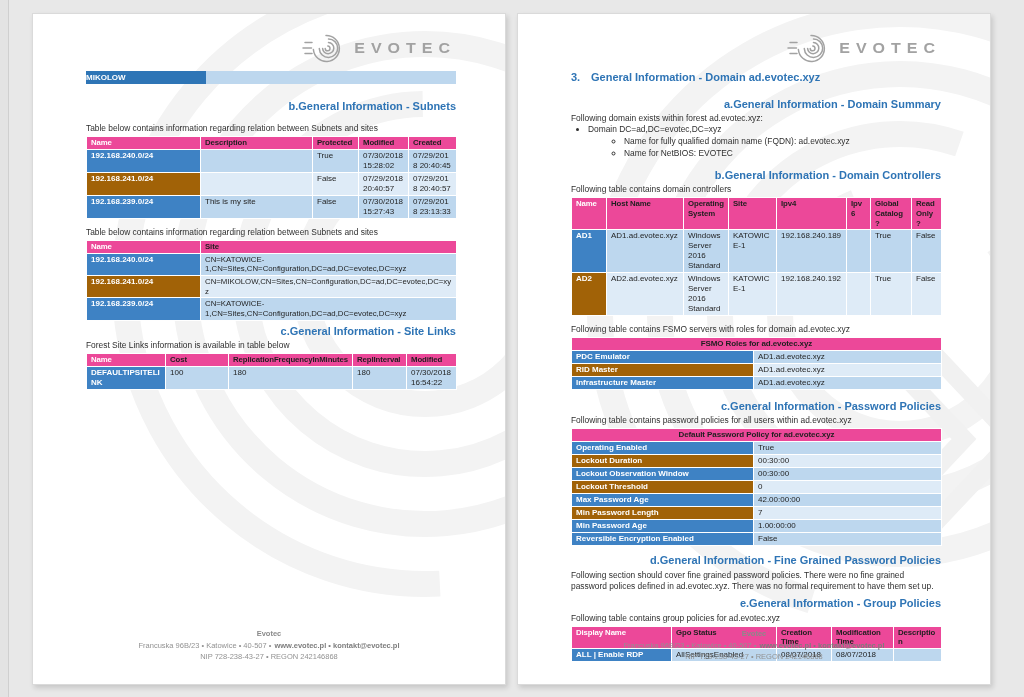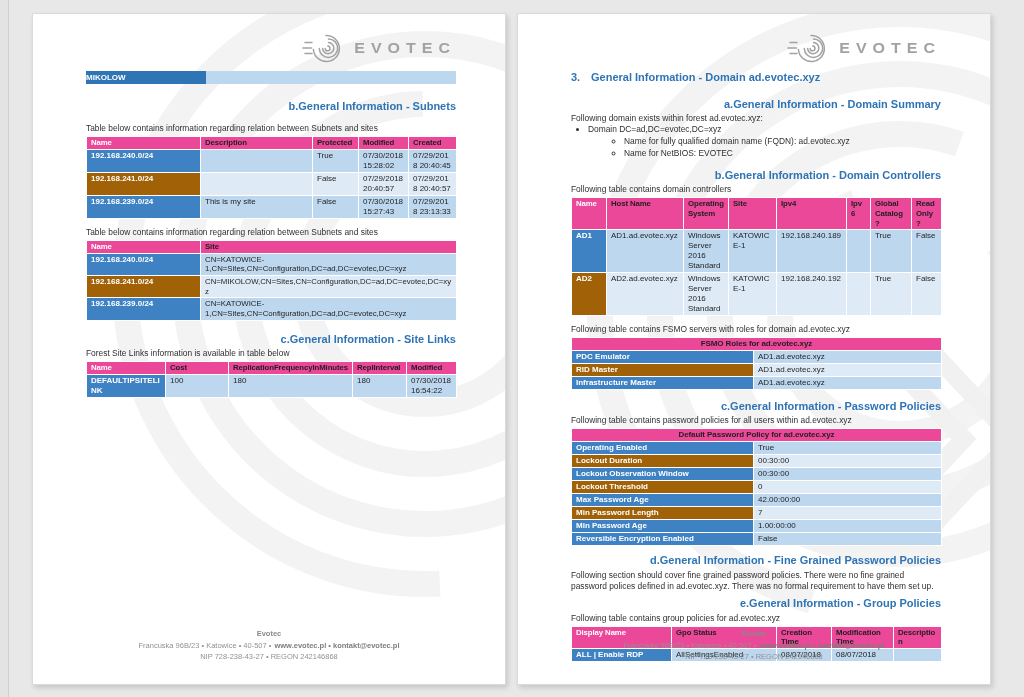--- a/index.html
+++ b/index.html
@@ -54,21 +54,21 @@
   tr.band-b td.lt{background:#DEEBF7;}
   td.long{font-size:7.8px;}
 
   
   .footer{position:absolute;left:0;right:0;bottom:22px;text-align:center;z-index:1;
     font-size:7.5px;color:#929292;line-height:1.5;}
   .footer .company{font-weight:bold;color:#8a8a8a;}
   .footer .bold{font-weight:bold;color:#7d7d7d;margin-left:3px;}
 
   .mt2{margin-top:2px;} .mt3{margin-top:3px;} .mt6{margin-top:6px;}
-  .mt8{margin-top:8px;} .mt10{margin-top:10px;} .mt12{margin-top:12px;}
+  .mt8{margin-top:8px;} .mt10{margin-top:10px;} .mt12{margin-top:4px;}
   .mt14{margin-top:14px;} .mt16{margin-top:16px;}
 </style>
 </head>
 <body>
 
 <div class="edge-strip"></div>
 
 <div class="page" id="page-left">
   <svg class="wm" style="right:-240px;top:-50px;" width="640" height="640" viewBox="0 0 640 640">
     <g fill="none" stroke="#f3f3f3" stroke-width="26">

